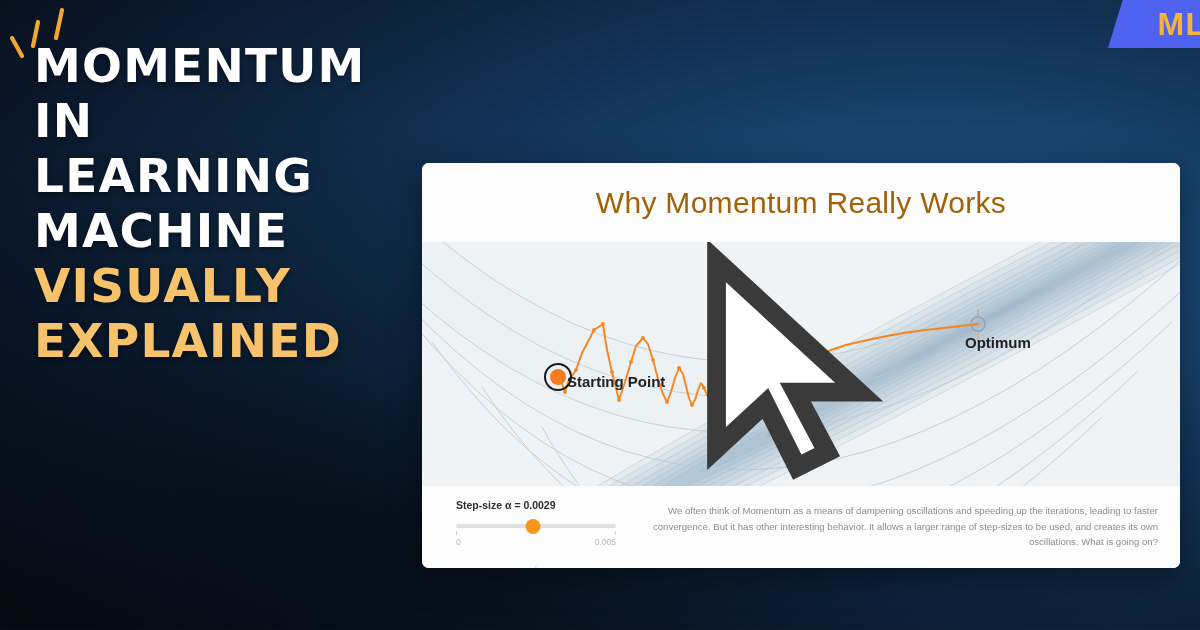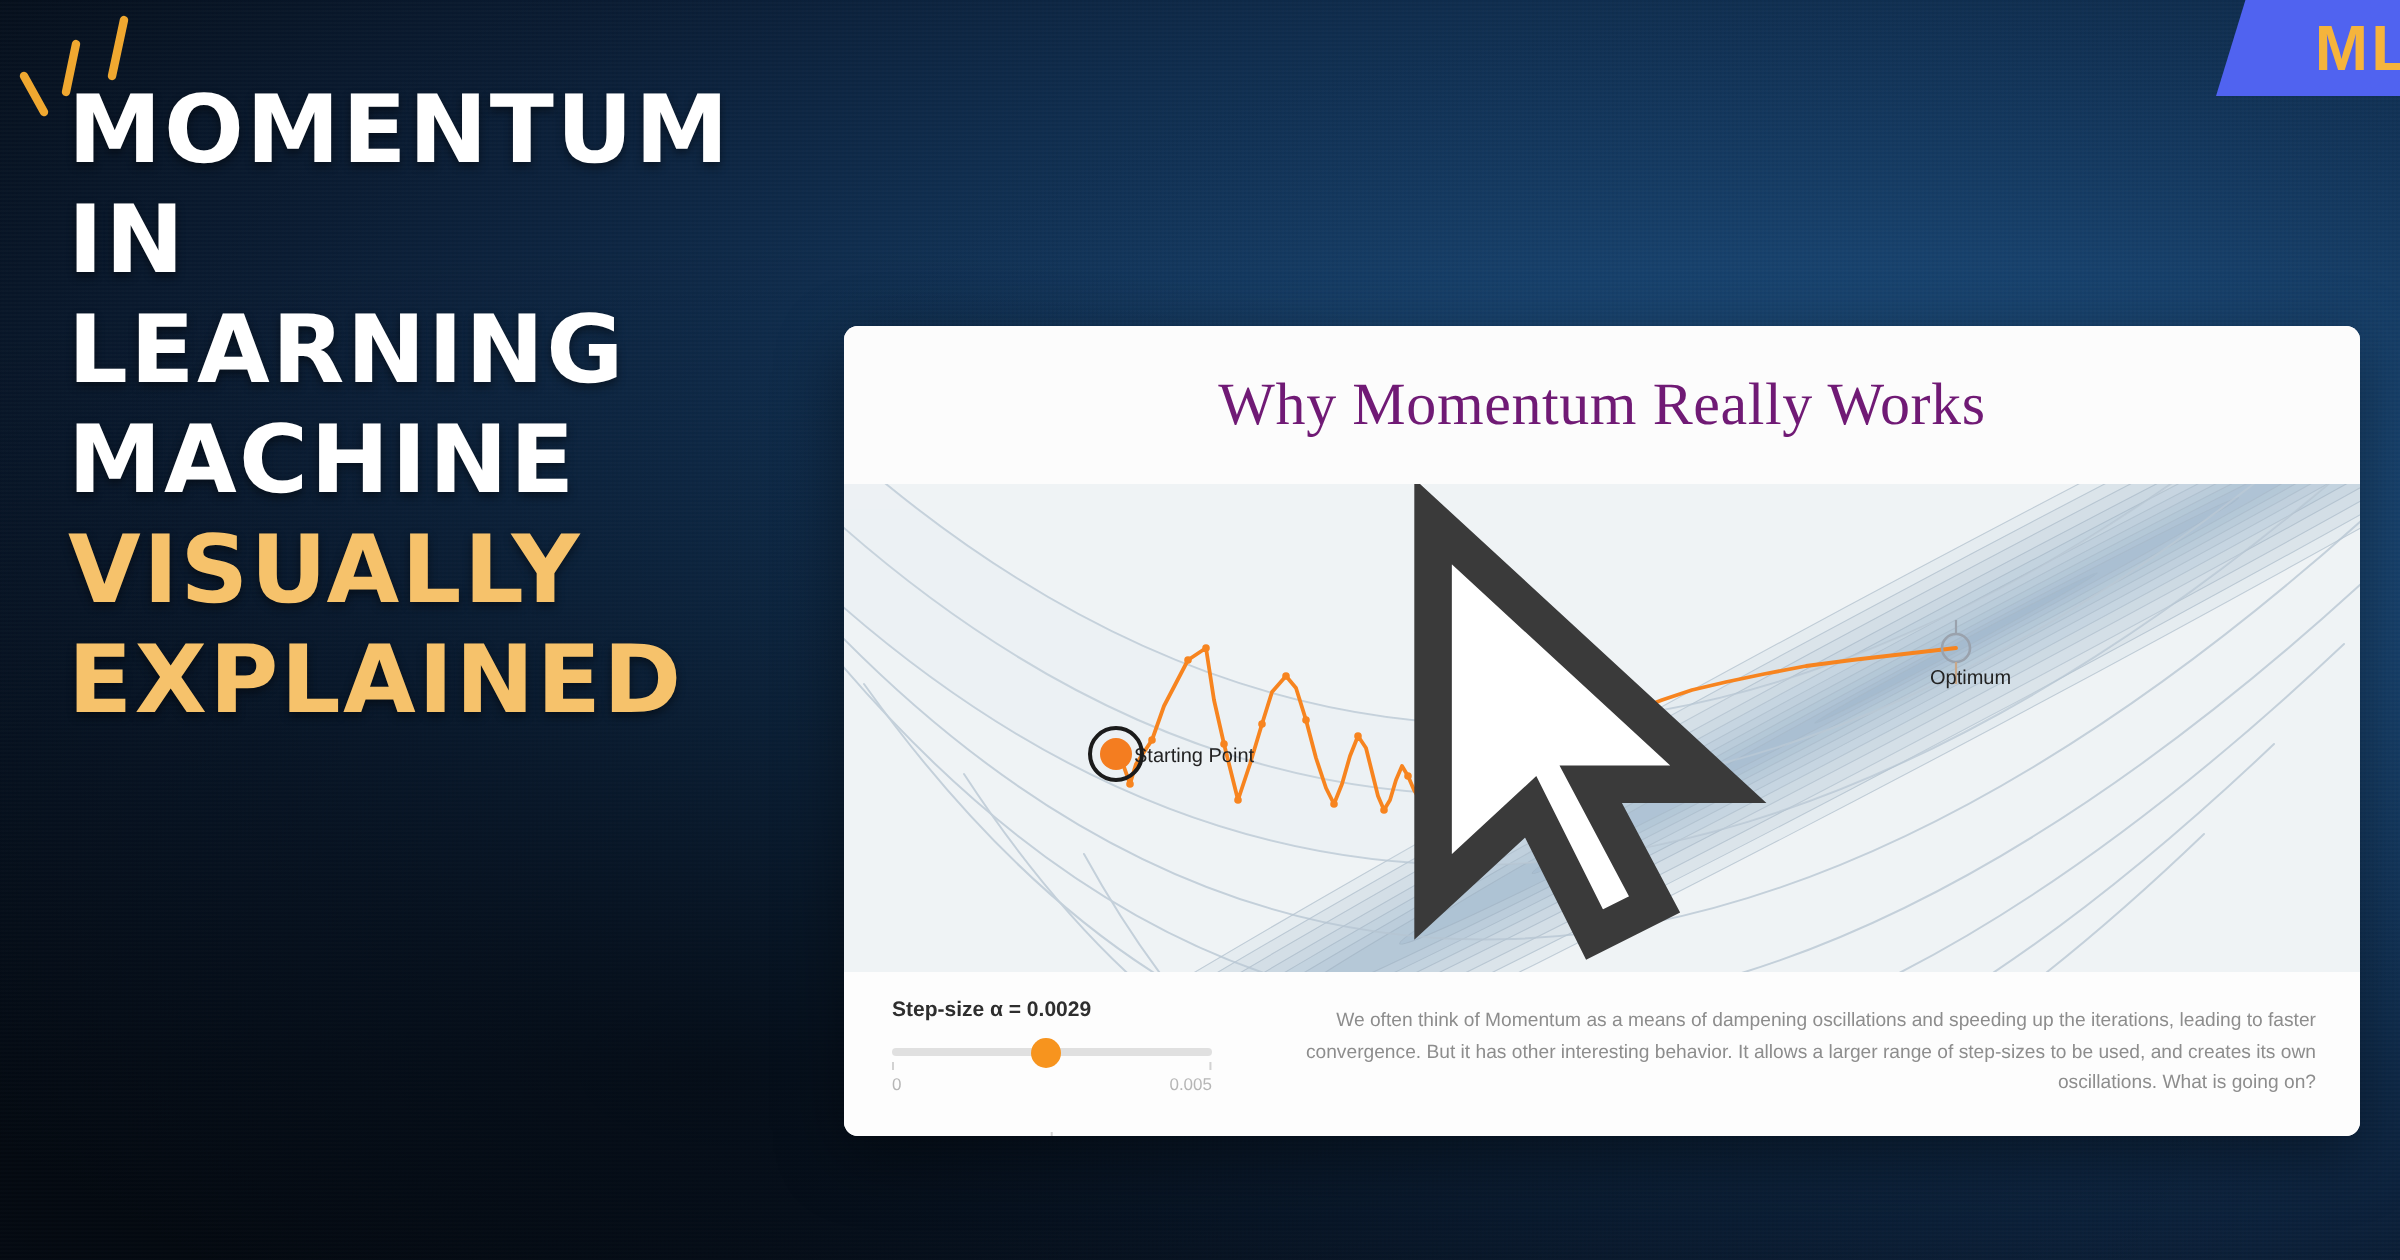--- a/index.html
+++ b/index.html
@@ -72,39 +72,39 @@
     overflow:hidden;
     box-shadow:0 10px 34px rgba(0,0,0,.42);
     z-index:4;
   }
   #card-title {
     height:79px;
     display:flex; align-items:center; justify-content:center;
     background:#fcfcfc;
   }
   #card-title span {
-    font-family:Liberation Serif, serif;
+    font-family:Liberation Sans, sans-serif;
     font-size:30px;
-    color:#701a75;
+    color:#a16207;
     letter-spacing:.3px;
   }
 
   
   #plot {
     position:relative;
     height:244px;
     background:#eef2f4;
     overflow:hidden;
   }
   #plot svg { position:absolute; inset:0; width:100%; height:100%; }
 
   .label-text {
     position:absolute;
     font-family:"Liberation Sans", sans-serif;
-    font-size:10px; font-weight:400; color:#222;
+    font-size:15px; font-weight:700; color:#222;
     white-space:nowrap;
   }
   #starting-label { left:145px; top:131px; }
   #optimum-label  { left:543px; top:92px; }
 
   #start-handle {
     position:absolute; left:122px; top:121px;
     width:28px; height:28px; border-radius:50%;
     border:2.4px solid #1b1b1b; background:transparent;
   }
@@ -115,21 +115,21 @@
   #start-cursor {
     position:absolute; left:138px; top:138px;
     width:11px; height:13px; z-index:3;
   }
 
   
   #controls {
     position:relative;
     height:104px;
     background:#fdfdfd;
-    padding:13px 0 0 0;
+    padding:13px 0 0 10px;
     display:flex;
   }
   .slider-block { width:196px; padding-left:24px; }
   .slider-block:nth-child(2) { padding-left:16px; }
   .slider-label {
     font-family:"Liberation Sans", sans-serif;
     font-size:10.5px; font-weight:700; color:#2e2e2e;
     margin-bottom:13px; white-space:nowrap;
   }
   .track {

